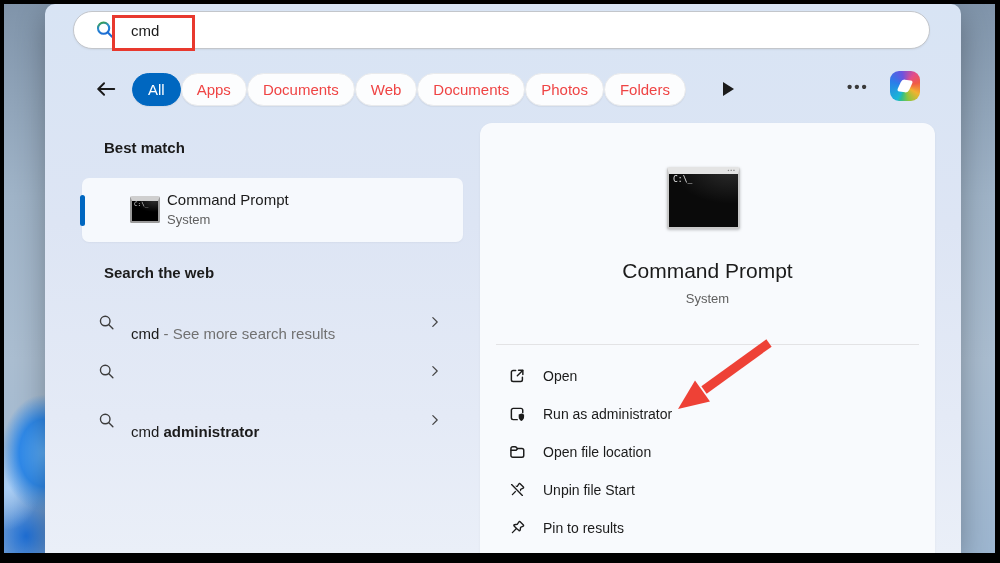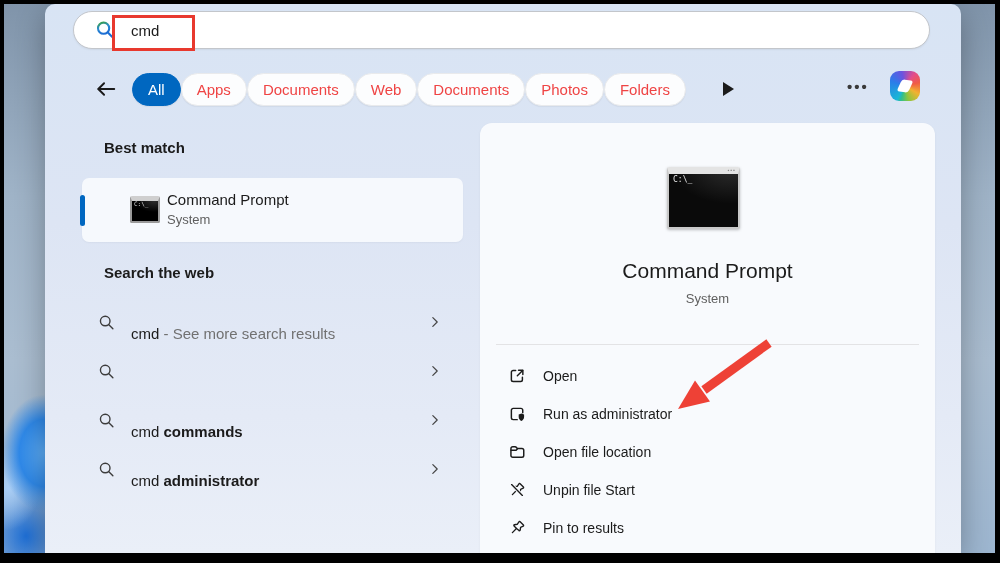--- a/index.html
+++ b/index.html
@@ -170,30 +170,20 @@
         </svg>
       <svg class="chev" viewBox="0 0 16 16" fill="none" stroke="#454545" stroke-width="1.4" stroke-linecap="round" stroke-linejoin="round">
           <path d="M5.5 3l5 5-5 5"></path>
         </svg>
     </div>
     <div class="sugg">
       <svg class="sicon" viewBox="0 0 16 16" fill="none" stroke="#3c3c3c" stroke-width="1.3">
           <circle cx="6.8" cy="6.6" r="4.5"></circle>
           <line x1="10.2" y1="10.1" x2="14" y2="13.9" stroke-linecap="round"></line>
         </svg>
-      <span class="stext"><span>cmd </span><span class="boldpart">commands</span></span>
-      <svg class="chev" viewBox="0 0 16 16" fill="none" stroke="#454545" stroke-width="1.4" stroke-linecap="round" stroke-linejoin="round">
-          <path d="M5.5 3l5 5-5 5"></path>
-        </svg>
-    </div>
-    <div class="sugg">
-      <svg class="sicon" viewBox="0 0 16 16" fill="none" stroke="#3c3c3c" stroke-width="1.3">
-          <circle cx="6.8" cy="6.6" r="4.5"></circle>
-          <line x1="10.2" y1="10.1" x2="14" y2="13.9" stroke-linecap="round"></line>
-        </svg>
       <span class="stext"><span>cmd </span><span class="boldpart">administrator</span></span>
       <svg class="chev" viewBox="0 0 16 16" fill="none" stroke="#454545" stroke-width="1.4" stroke-linecap="round" stroke-linejoin="round">
           <path d="M5.5 3l5 5-5 5"></path>
         </svg>
     </div>
   </div>
 
   <div class="detailcard">
     <div class="icon-lg">
       <span class="dots">▪▪▪</span>

